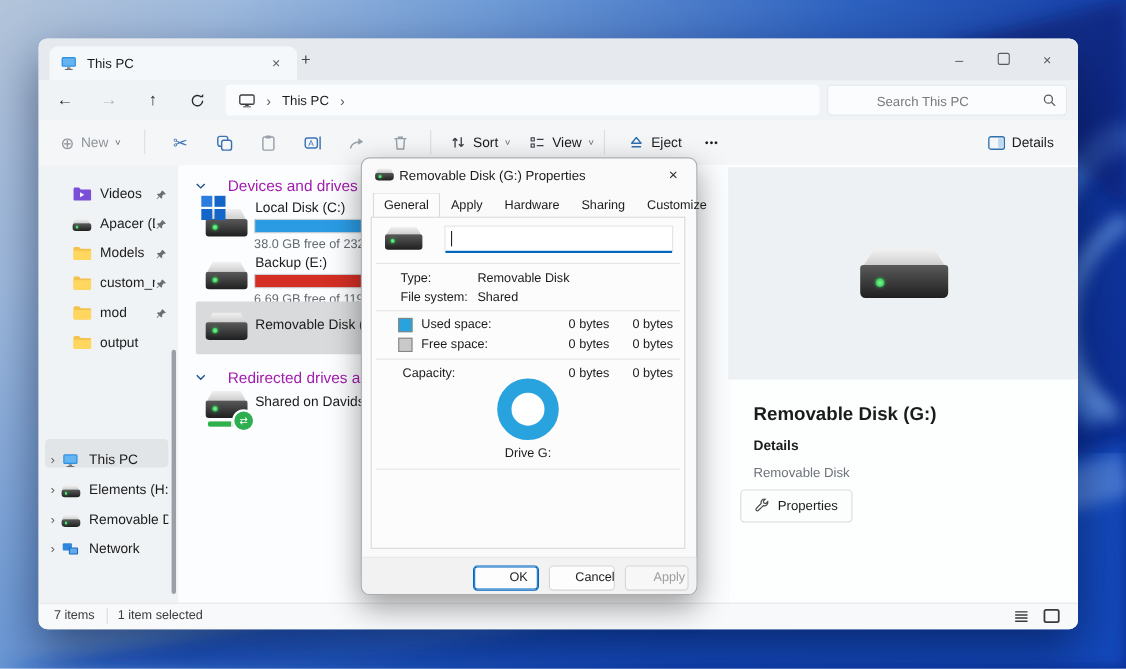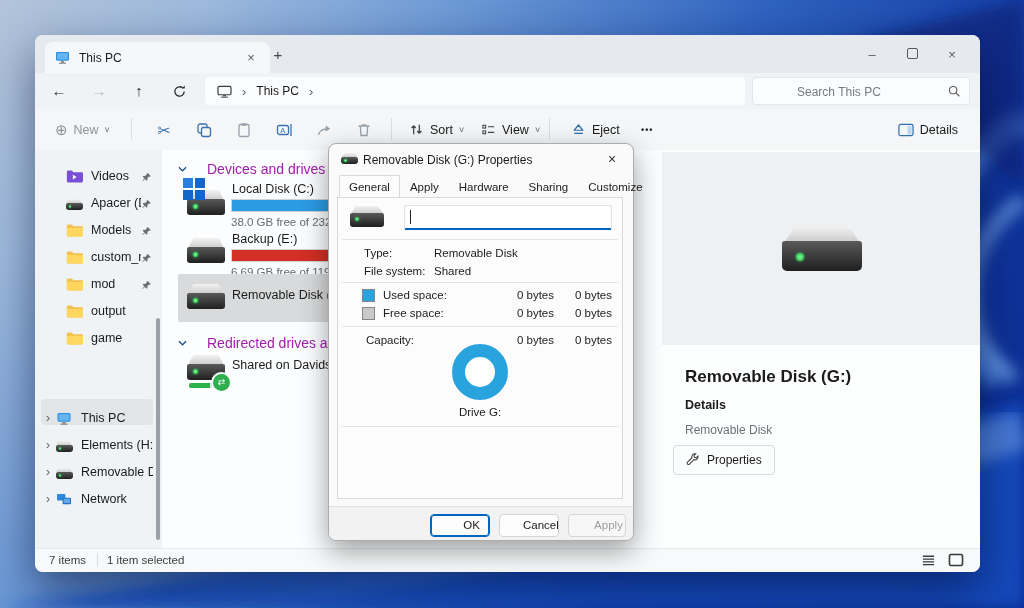--- a/index.html
+++ b/index.html
@@ -371,29 +371,20 @@
       </div>
       <div class="sbitem" style="top:142px">
         <span class="sbicon pad-ind">
           <svg width="17" height="14" viewBox="0 0 20 16">
               <path d="M1 3c0-.8.7-1.5 1.5-1.5h4.4l1.8 2h9.8c.8 0 1.5.7 1.5 1.5v9c0 .8-.7 1.5-1.5 1.5h-16C1.7 15.5 1 14.8 1 14z" fill="#f5c14e"></path>
               <path d="M1 5.5h19V14c0 .8-.7 1.5-1.5 1.5h-16C1.7 15.5 1 14.8 1 14z" fill="#ffd75e"></path>
             </svg>
         </span>
         <span class="lbl">output</span>
       </div>
-      <div class="sbitem" style="top:169px">
-        <span class="sbicon pad-ind">
-          <svg width="17" height="14" viewBox="0 0 20 16">
-              <path d="M1 3c0-.8.7-1.5 1.5-1.5h4.4l1.8 2h9.8c.8 0 1.5.7 1.5 1.5v9c0 .8-.7 1.5-1.5 1.5h-16C1.7 15.5 1 14.8 1 14z" fill="#f5c14e"></path>
-              <path d="M1 5.5h19V14c0 .8-.7 1.5-1.5 1.5h-16C1.7 15.5 1 14.8 1 14z" fill="#ffd75e"></path>
-            </svg>
-        </span>
-        <span class="lbl">game</span>
-      </div>
 
       <div class="sbitem sel" style="top:249px">
         <span class="exp">›</span>
         <span class="sbicon">
           <svg width="16" height="13" viewBox="0 0 16 14">
               <rect x="1" y="1" width="14" height="9.5" rx="1.5" fill="#2e8fdf"></rect>
               <rect x="2.2" y="2.2" width="11.6" height="7.1" fill="#63b4f0"></rect>
               <rect x="6.3" y="11" width="3.4" height="1.4" fill="#6b6b6b"></rect>
               <rect x="4.2" y="12.6" width="7.6" height="1" fill="#6b6b6b"></rect>
             </svg>

